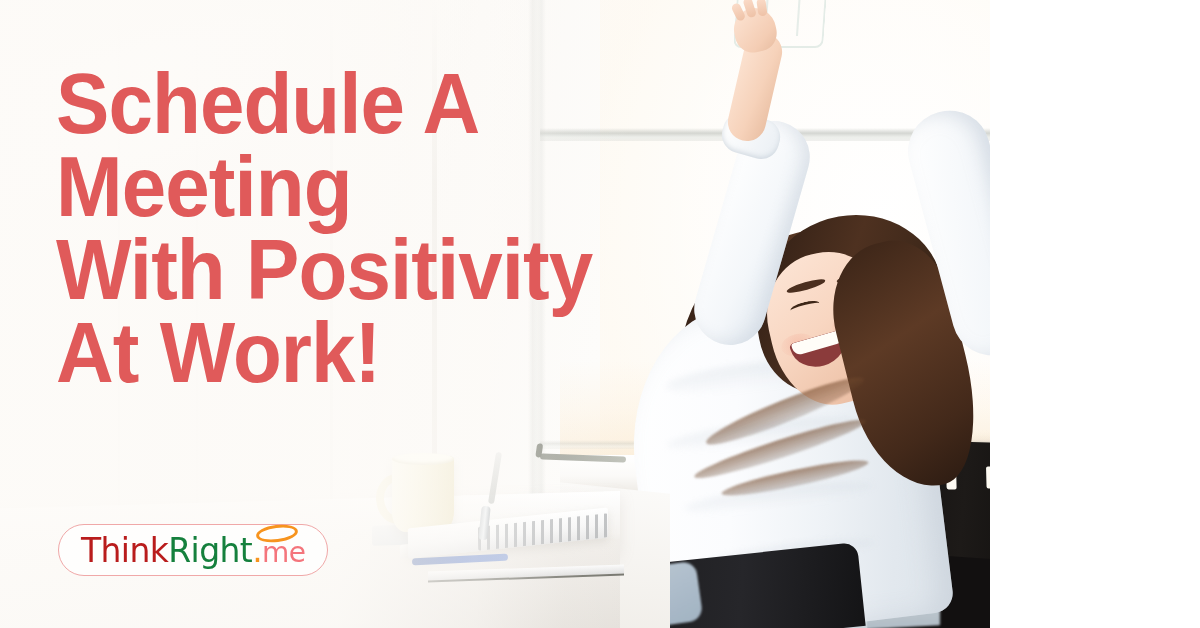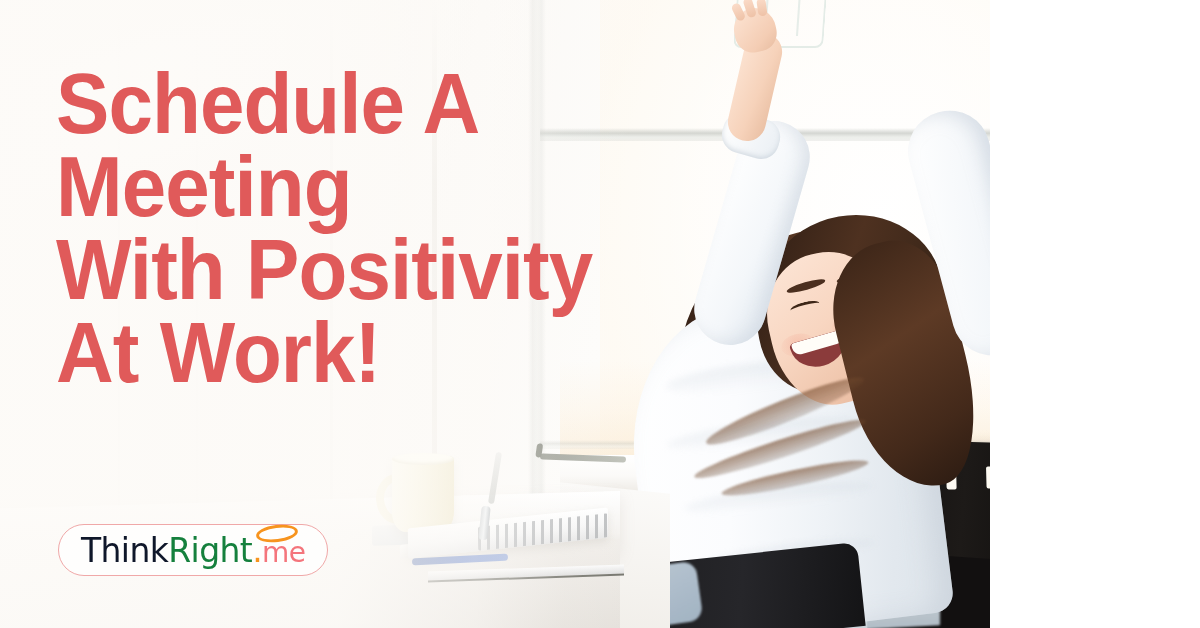--- a/index.html
+++ b/index.html
@@ -567,21 +567,21 @@
   }
   .logo-text {
     position: relative;
     font-family: "DejaVu Sans", "Liberation Sans", sans-serif;
     font-size: 33px;
     font-weight: 400;
     letter-spacing: -0.6px;
     line-height: 1;
     white-space: nowrap;
   }
-  .logo-think { color: #0f172a; }
+  .logo-think { color: #b91c1c; }
   .logo-right { color: #15803d; }
   .logo-dot   { color: #f7941e; }
   .logo-me    { color: #f4757c; font-size: 28px; }
   .halo {
     position: absolute;
     right: 7px;
     top: -9px;
     width: 36px;
     height: 11px;
     border: 3px solid #f7941e;

